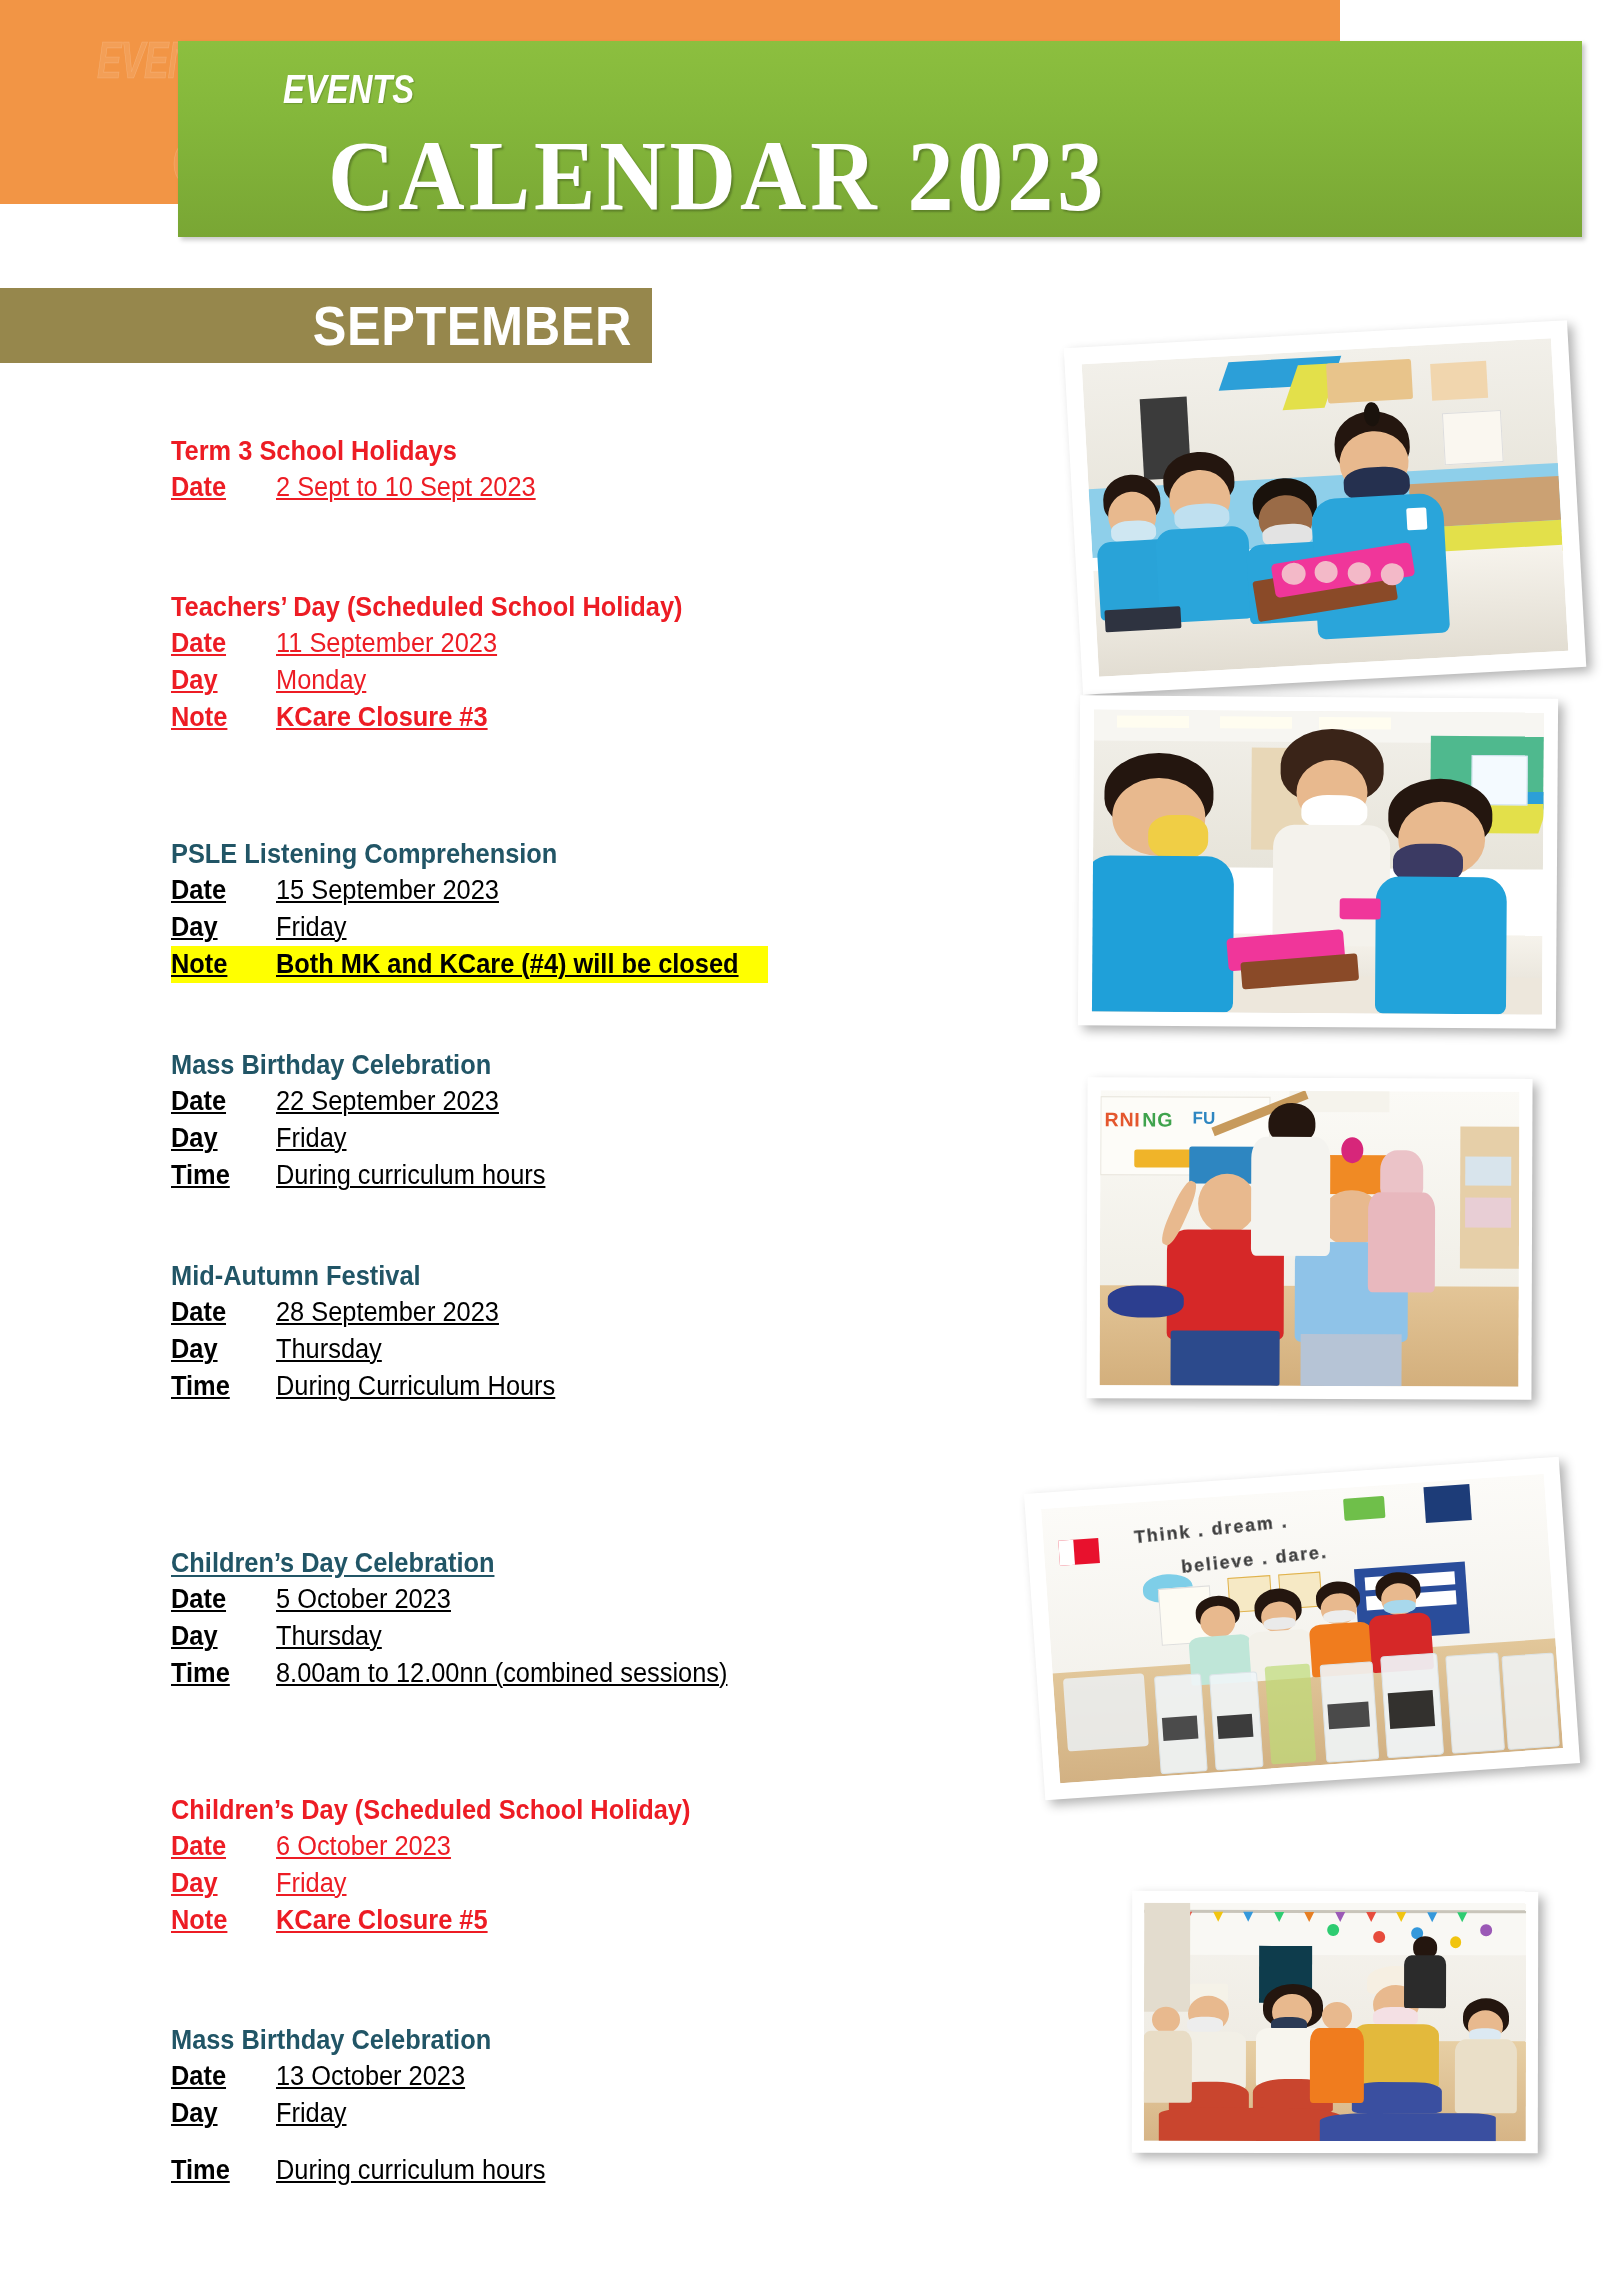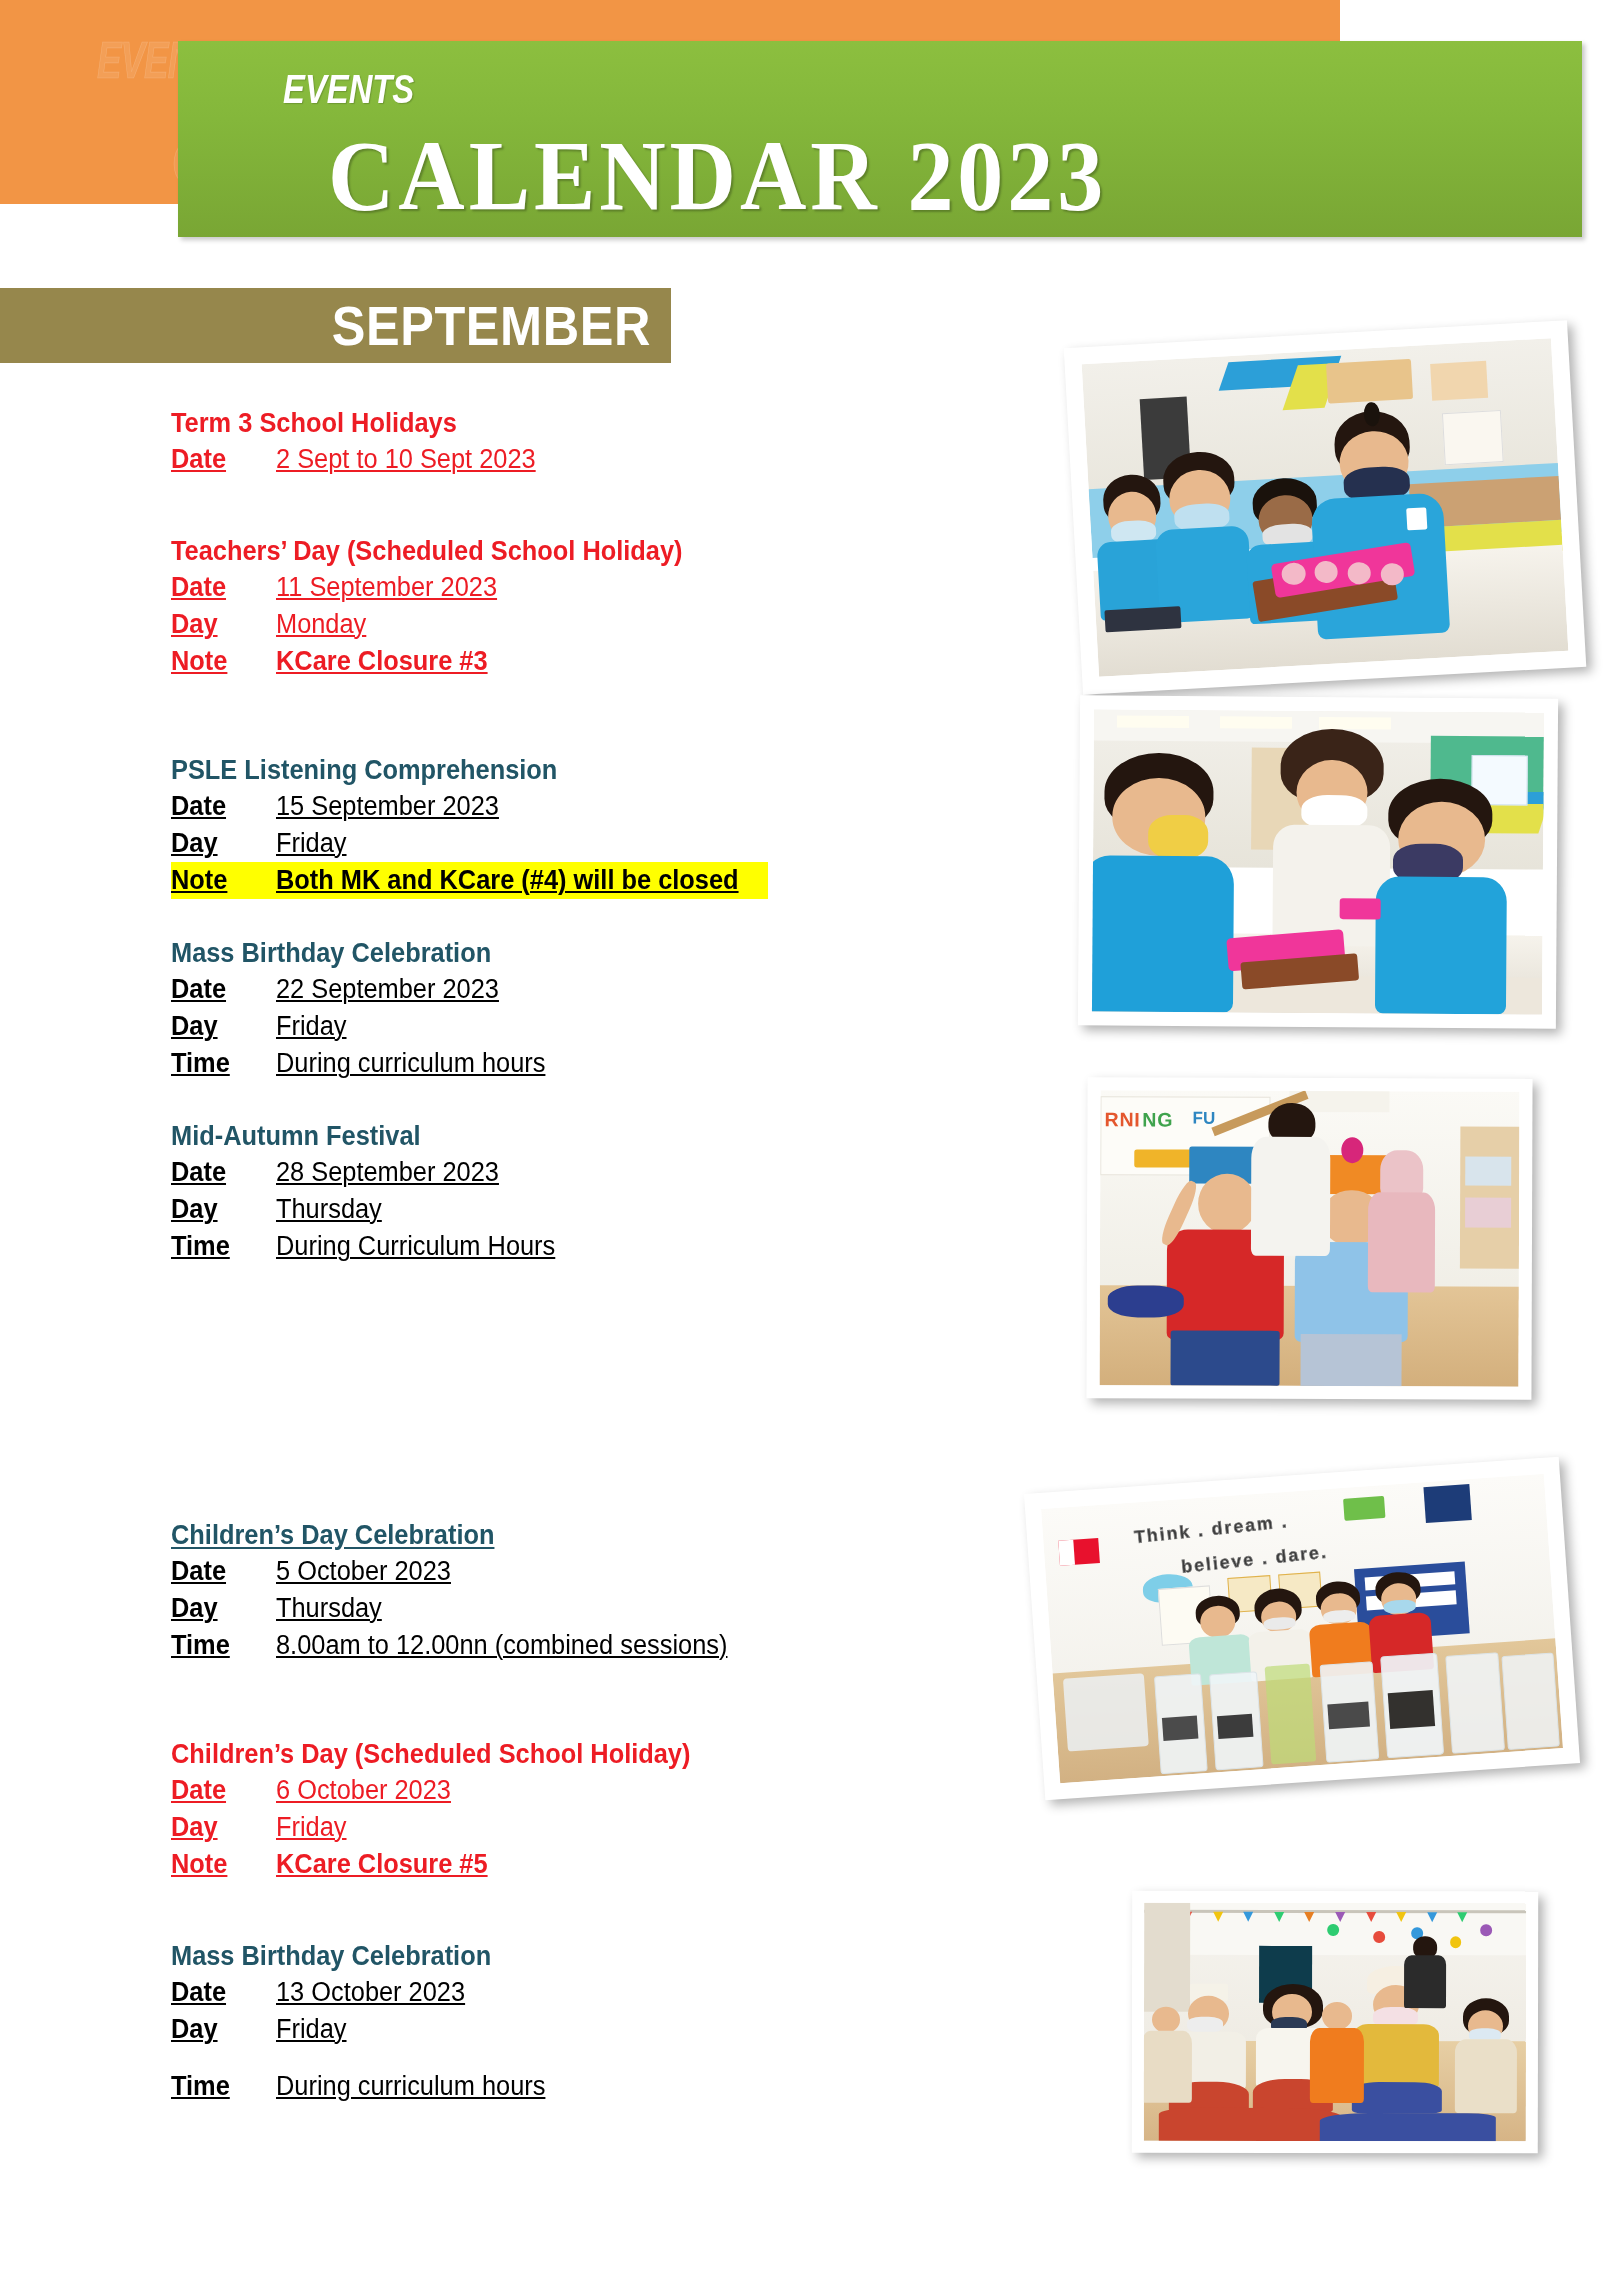--- a/index.html
+++ b/index.html
@@ -105,21 +105,20 @@
     text-shadow: 2px 2px 2px rgba(0,0,0,0.25);
   }
 
   
   .month-bar {
     position: absolute;
     background: #96874C;
     display: flex;
     align-items: center;
     justify-content: flex-end;
-    padding-left: 19px;
   }
   .month-bar .month-label {
     color: #ffffff;
     font-family: "Liberation Sans", sans-serif;
     font-weight: bold;
     font-size: 56px;
     letter-spacing: 0.7px;
     transform: scaleX(0.90);
     transform-origin: right center;
     padding-right: 22px;
@@ -147,20 +146,21 @@
   }
   .events-col-oct {
     position: absolute;
     left: 171px;
     top: 1518px;
     width: 870px;
   }
 
   .event {
     margin-bottom: 0;
+    margin-top: 28px;
   }
   .event-title {
     font-family: "Liberation Sans", sans-serif;
     font-weight: bold;
     font-size: 27px;
     line-height: 35px;
     transform: scaleX(0.94);
     transform-origin: left center;
     white-space: nowrap;
   }

